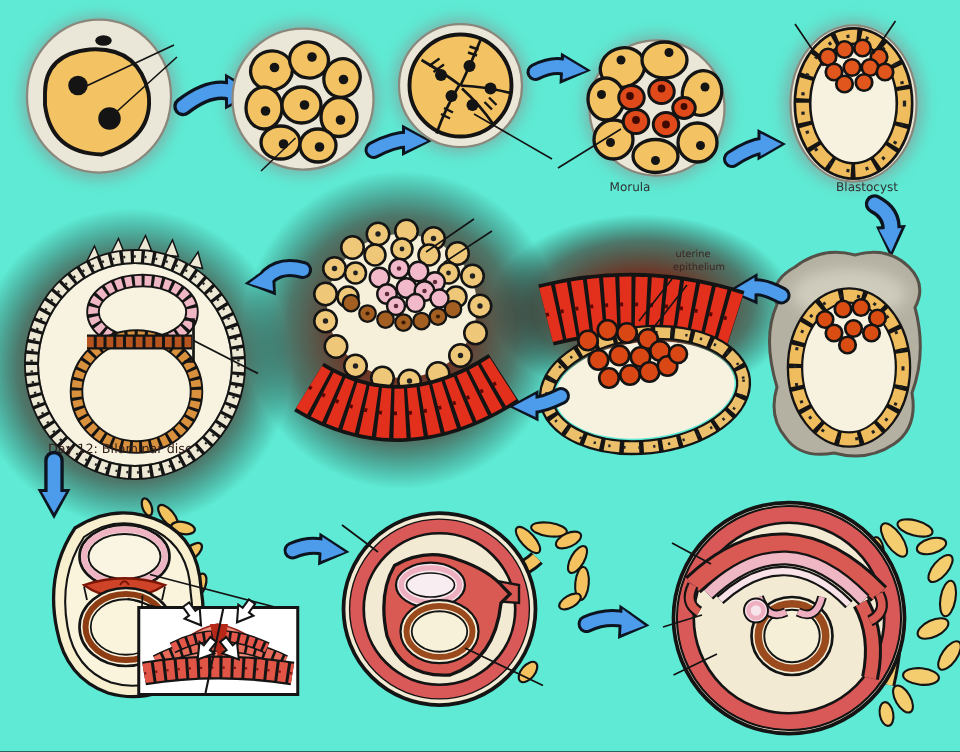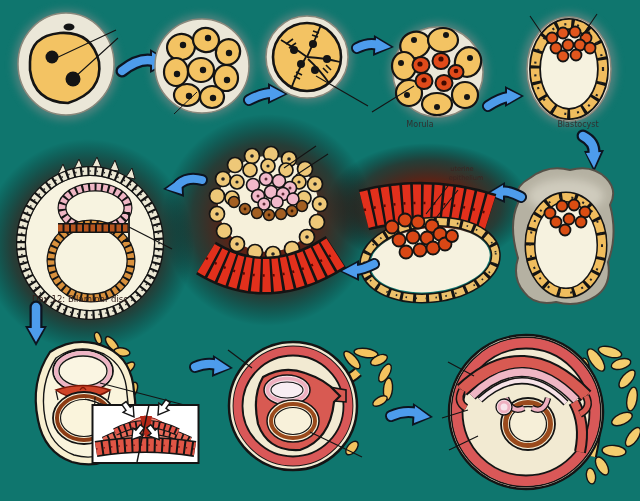--- a/index.html
+++ b/index.html
@@ -1,16 +1,16 @@
 <!DOCTYPE html>
 <html><head>
 <meta charset="utf-8">
 <style>
   html,body{margin:0;padding:0;background:#000;}
-  .canvas{position:relative;width:640px;height:501px;background:#0f766e;overflow:hidden;
+  .canvas{position:relative;width:640px;height:501px;background:#5eead4;overflow:hidden;
           font-family:"DejaVu Sans", sans-serif;}
   svg{position:absolute;left:0;top:0;}
   text{font-family:"DejaVu Sans", sans-serif;}
 </style>
 </head>
 <body>
 
 <div class="canvas">
 <svg width="640" height="501" viewBox="0 0 640 501">
   <defs>

